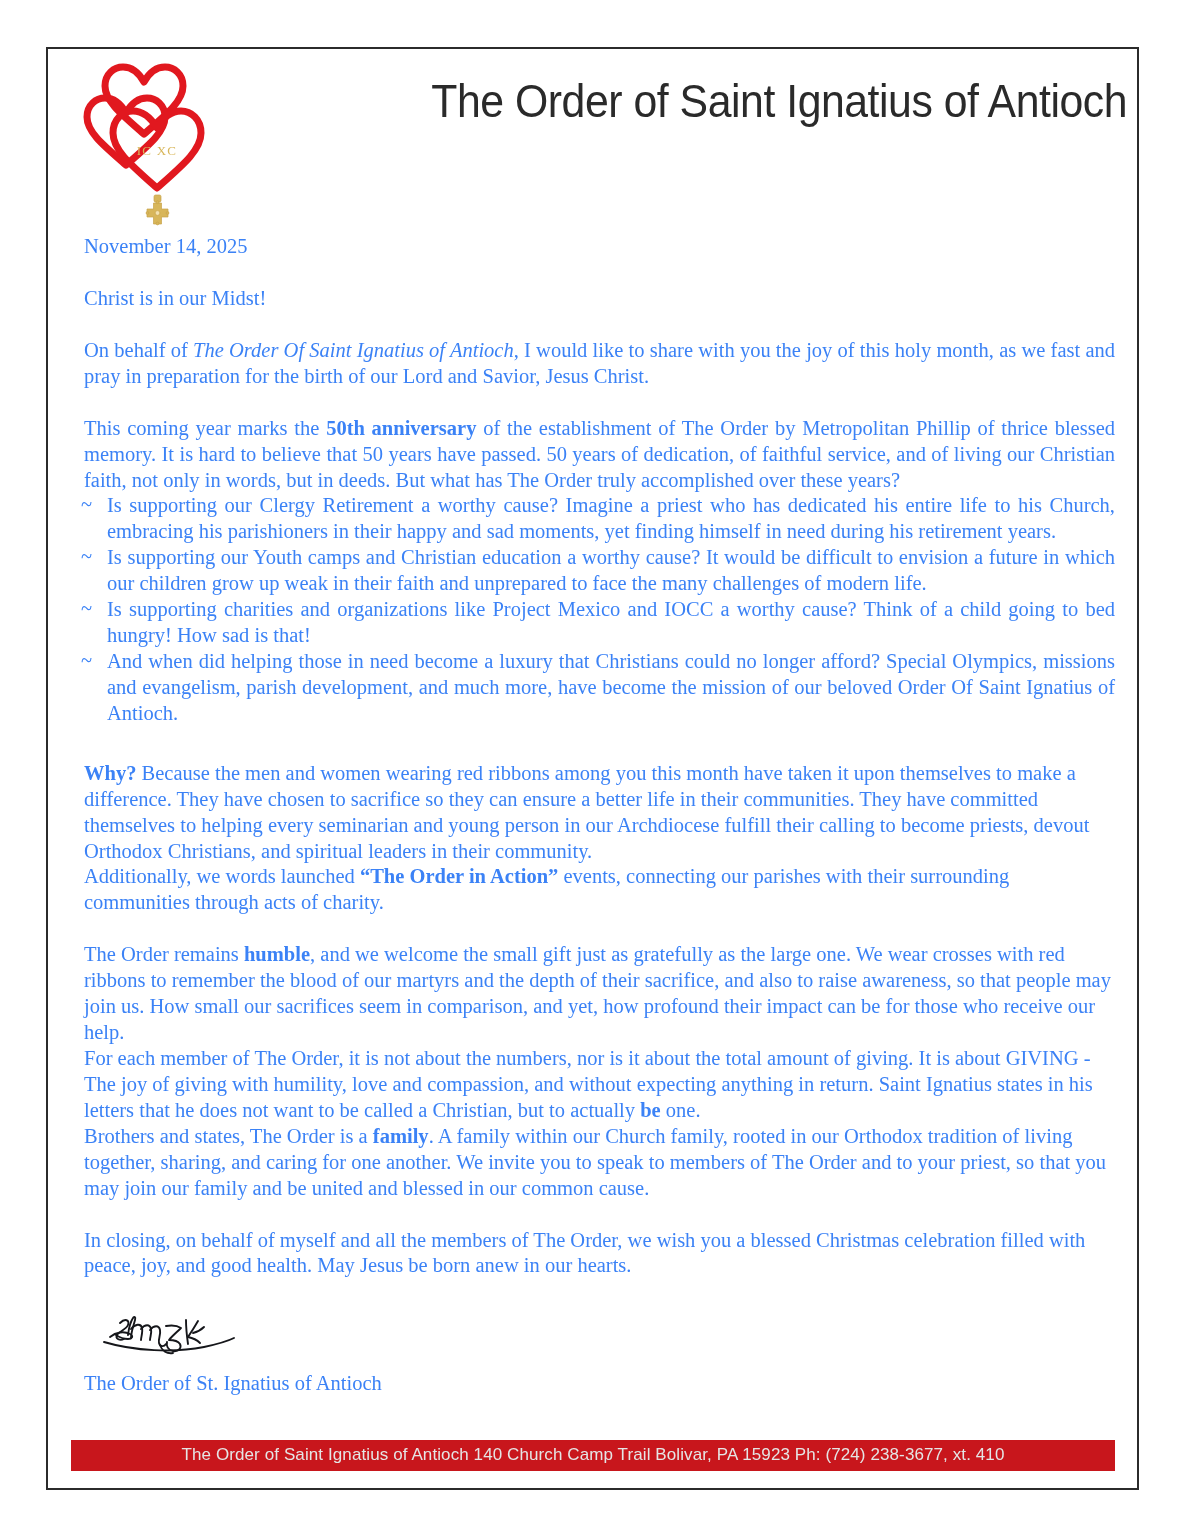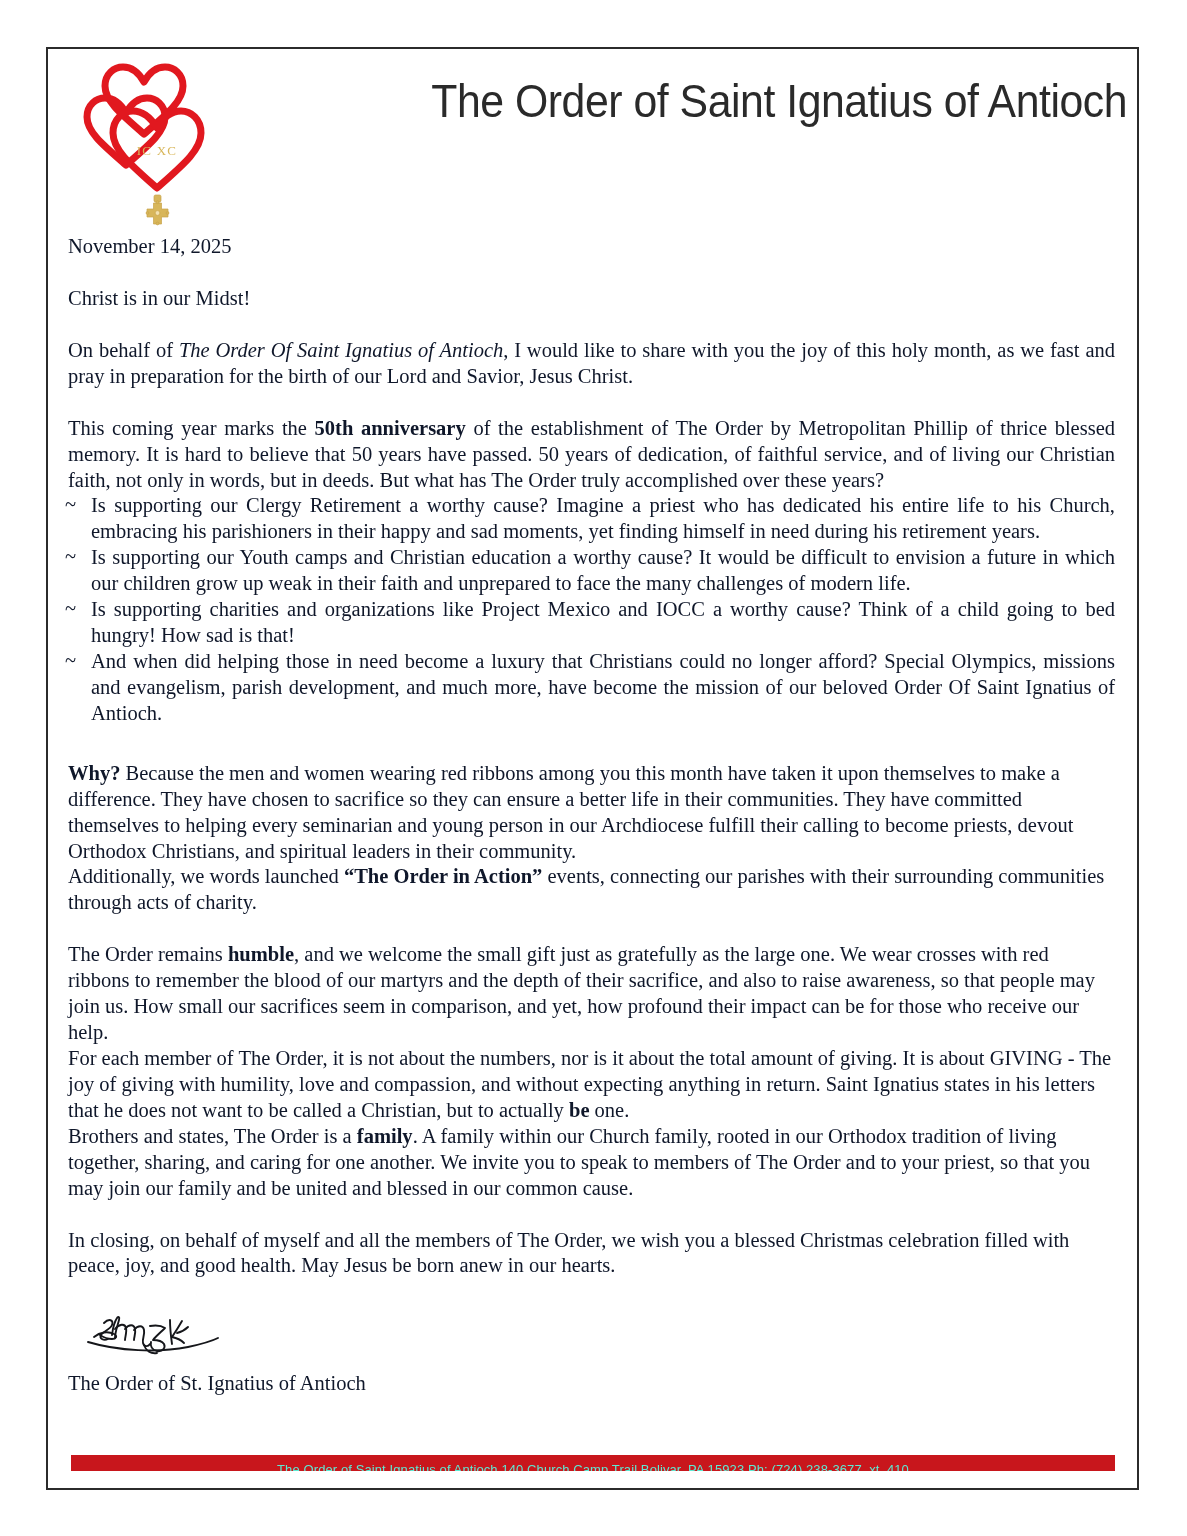--- a/index.html
+++ b/index.html
@@ -53,24 +53,24 @@
     color: #2a2a2a;
     letter-spacing: -0.5px;
     transform: scaleX(0.93);
     transform-origin: right top;
     white-space: nowrap;
   }
 
   
   .body-area {
     position: relative;
-    padding: 0 22px 0 20px;
+    padding: 0 22px 0 36px;
     font-size: 20.5px;
     line-height: 1.265;
-    color: #0f172a;
+    color: #3b82f6;
   }
 
   .para {
     margin: 0;
     text-align: justify;
     text-justify: inter-word;
   }
   .para.left { text-align: left; }
   .gap-md { height: 26px; }
   .gap-lg { height: 34px; }
@@ -106,26 +106,26 @@
   }
   .sig-line { margin: 0; font-size: 20.5px; line-height: 1.27; }
 
   
   .footer-bar {
     position: absolute;
     left: 23px;
     right: 22px;
     bottom: 17px;
     background: #c8161c;
-    color: #5eead4;
+    color: #e5e5e5;
     font-family: "Liberation Sans", "DejaVu Sans", sans-serif;
     font-weight: 300;
-    font-size: 13px;
+    font-size: 17px;
     line-height: 30px;
-    height: 16px;
+    height: 31px;
     text-align: center;
     letter-spacing: 0.1px;
     white-space: nowrap;
     overflow: hidden;
   }
 </style>
 </head>
 <body>
 
 <div id="page">

